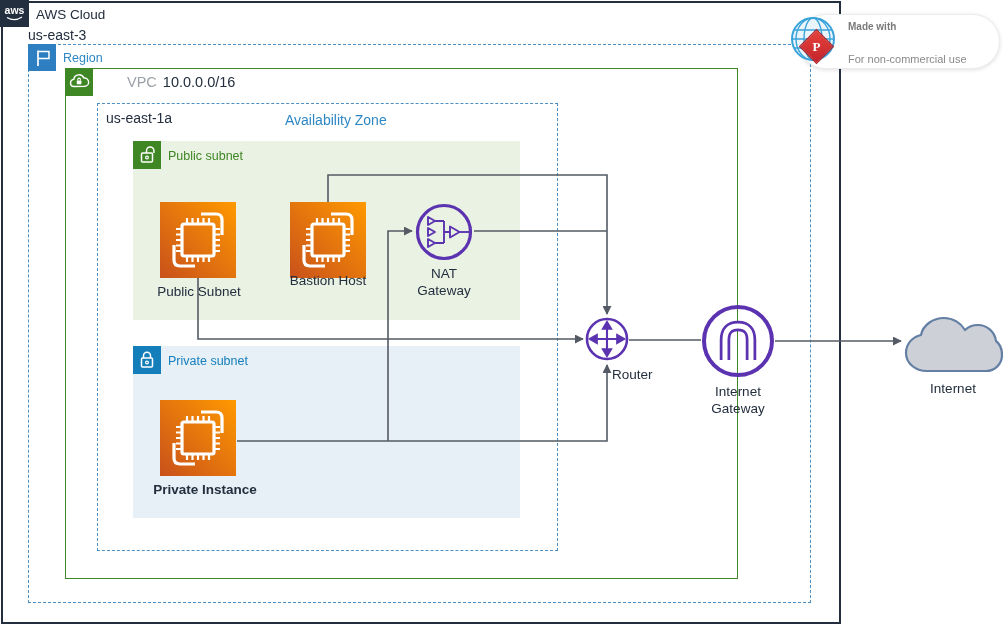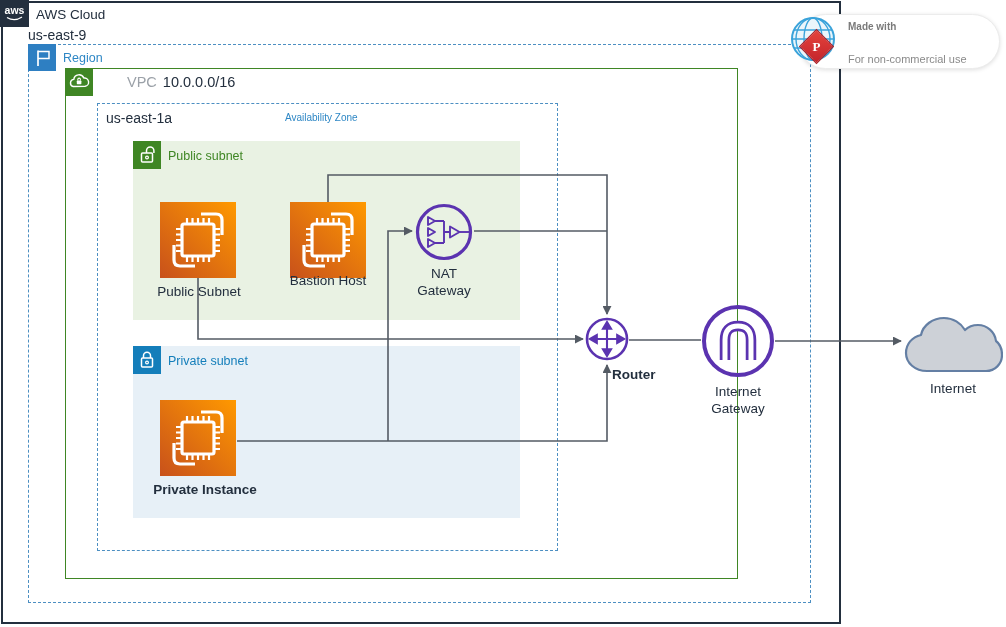--- a/index.html
+++ b/index.html
@@ -22,26 +22,26 @@
   .rect-private{left:133px;top:346px;width:387px;height:172px;background:var(--blue-bg);}
   .hdr-icon{position:absolute;display:flex;align-items:center;justify-content:center;}
   .lbl{position:absolute;white-space:nowrap;}
   .lbl-awscloud{left:36px;top:7px;font-size:13.5px;color:var(--dark);}
   .lbl-useast1{left:28px;top:27px;font-size:14px;color:var(--dark);}
   .lbl-region{left:63px;top:51px;font-size:12.5px;color:var(--blue);}
   .vpc-hdr{left:100px;top:74px;font-size:14.5px;margin-left:27px;}
   .vpc-hdr .vpc-word{color:var(--gray-text);}
   .vpc-hdr .vpc-cidr{color:var(--dark);margin-left:6px;font-weight:500;}
   .lbl-az-name{left:106px;top:110px;font-size:14px;color:var(--dark);}
-  .lbl-az{left:285px;top:112px;font-size:10px;color:var(--blue);text-align:center;}
+  .lbl-az{left:285px;top:112px;font-size:14px;color:var(--blue);text-align:center;}
   .lbl-pub{left:168px;top:149px;font-size:12.5px;color:var(--green);}
   .lbl-priv{left:168px;top:354px;font-size:12.5px;color:#147EBA;}
   .node-label{position:absolute;transform:translateX(-50%);font-size:13.5px;color:var(--dark);
               text-align:center;white-space:pre-line;line-height:16.5px;}
-  .lbl-router{left:612px;top:367px;font-size:13.5px;color:var(--dark);font-weight:bold;}
+  .lbl-router{left:612px;top:367px;font-size:13.5px;color:var(--dark);}
   .ec2{position:absolute;width:76px;height:76px;background:linear-gradient(45deg,var(--orange-dark),var(--orange-light));}
   svg{display:block;}
   #wires{position:absolute;left:0;top:0;pointer-events:none;}
   
   .badge{position:absolute;left:788px;top:8px;width:218px;height:64px;}
   .badge-pill{position:absolute;left:10px;top:6px;width:202px;height:55px;background:#fff;
               border:1px solid #ECECEC;border-radius:28px;box-shadow:0 1px 4px rgba(0,0,0,.13);}
   .badge-made{position:absolute;left:60px;top:13px;font-size:10px;color:#7A7A7A;font-weight:bold;}
   .badge-brand{position:absolute;left:59px;top:24px;font-size:17px;font-weight:bold;color:#3B3B3B;letter-spacing:-.3px;}
   .badge-note{position:absolute;left:60px;top:45px;font-size:11px;color:#8A8A8A;}
@@ -62,21 +62,21 @@
   <div class="box rect-public"></div>
   <div class="box rect-private"></div>
 
   <div class="hdr-icon" style="left:0;top:0;width:29px;height:27px;background:var(--dark);">
     <svg width="29" height="27" viewBox="0 0 29 27">
       <text x="14.5" y="14" text-anchor="middle" font-size="10.5" font-weight="bold" fill="#fff">aws</text>
       <path d="M7,17.5 Q14.5,22 22,17" stroke="#fff" stroke-width="1.2" fill="none"></path>
     </svg>
   </div>
   <div class="lbl lbl-awscloud">AWS Cloud</div>
-  <div class="lbl lbl-useast1">us-east-9</div>
+  <div class="lbl lbl-useast1">us-east-3</div>
 
   <div class="hdr-icon" style="left:28px;top:44px;width:28px;height:27px;background:var(--blue-icon);">
     <svg width="28" height="27" viewBox="0 0 28 27">
       <path d="M10,22 V6.5" stroke="#fff" stroke-width="1.7" fill="none"></path>
       <path d="M10,7.5 H21 V14.5 H10" stroke="#fff" stroke-width="1.5" fill="none"></path>
     </svg>
   </div>
   <div class="lbl lbl-region">Region</div>
 
   <div class="hdr-icon" style="left:65px;top:68px;width:28px;height:28px;background:var(--green);">

